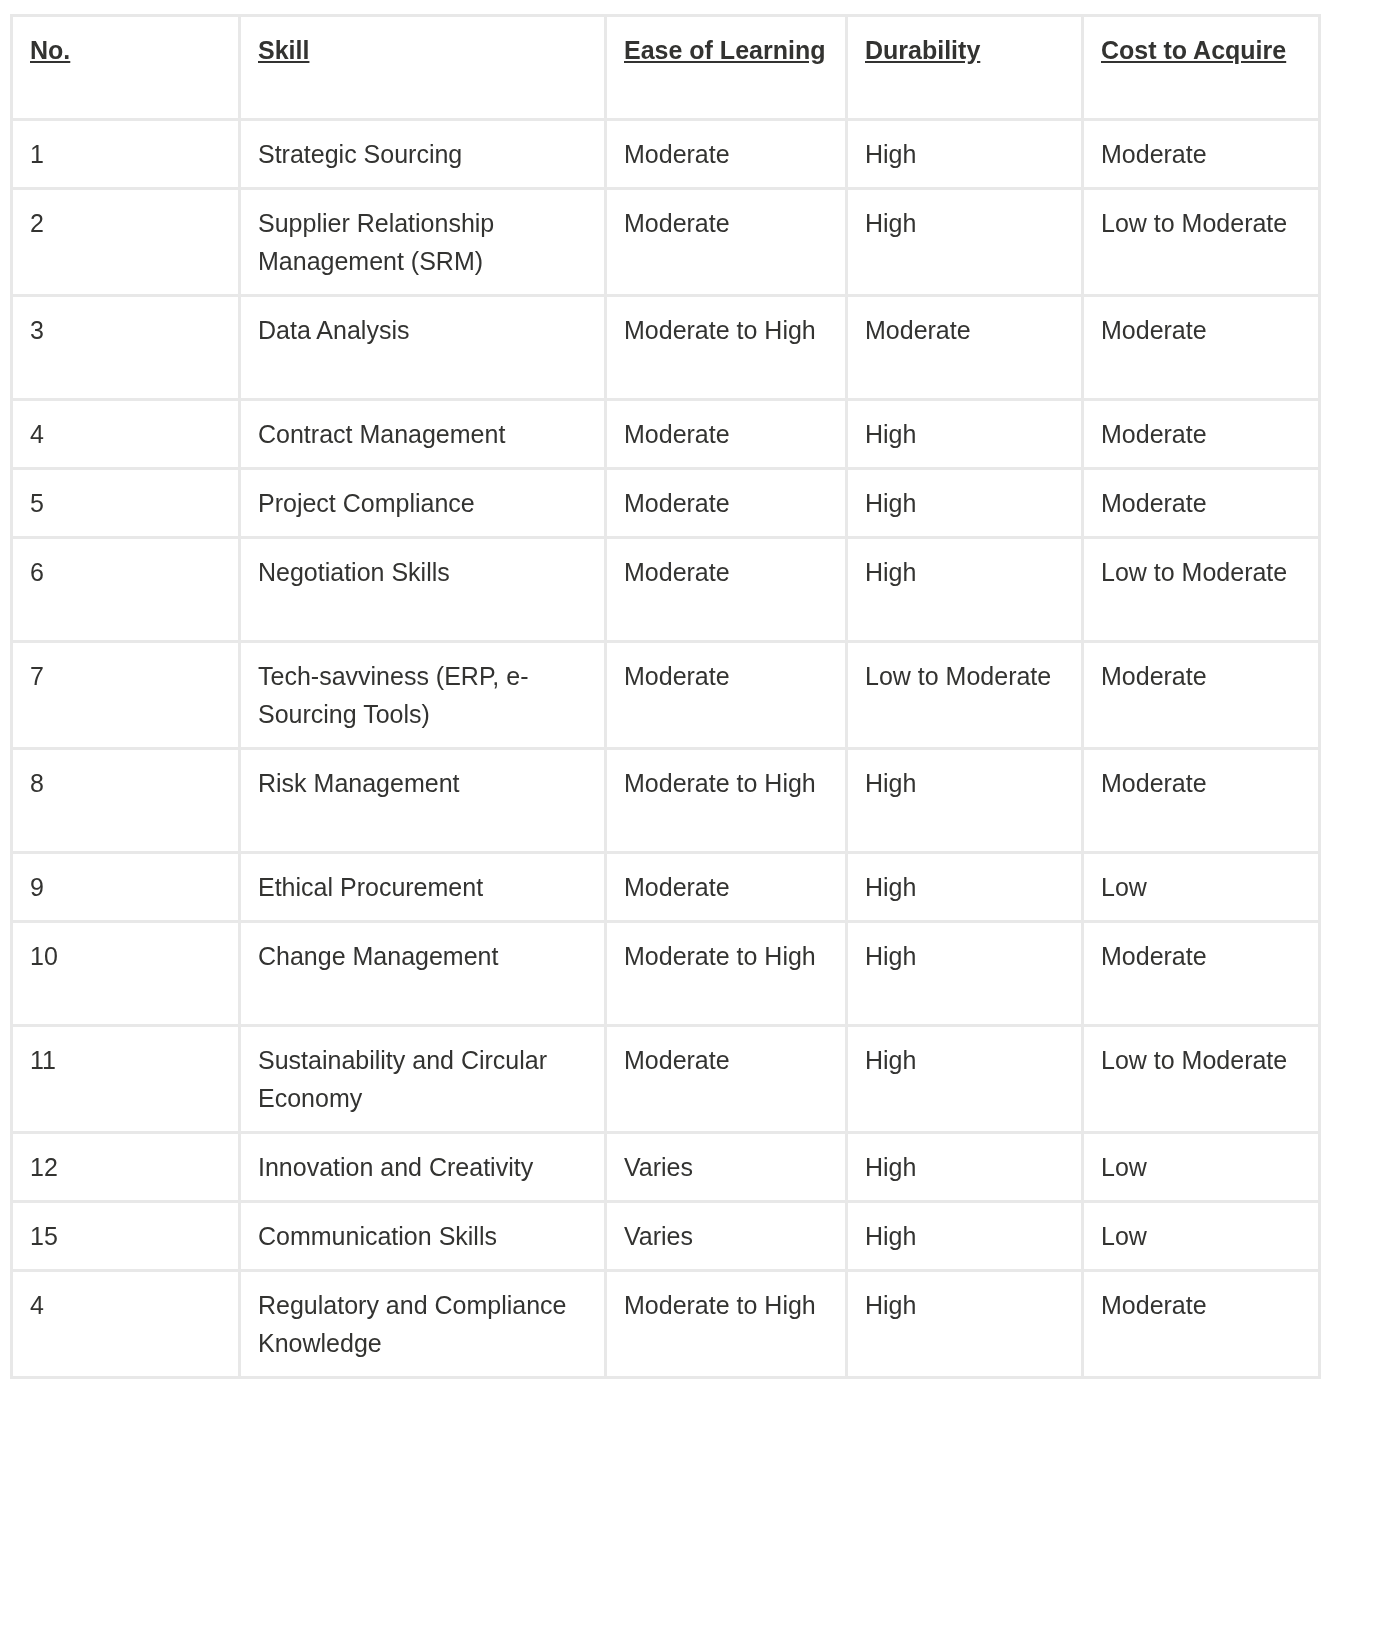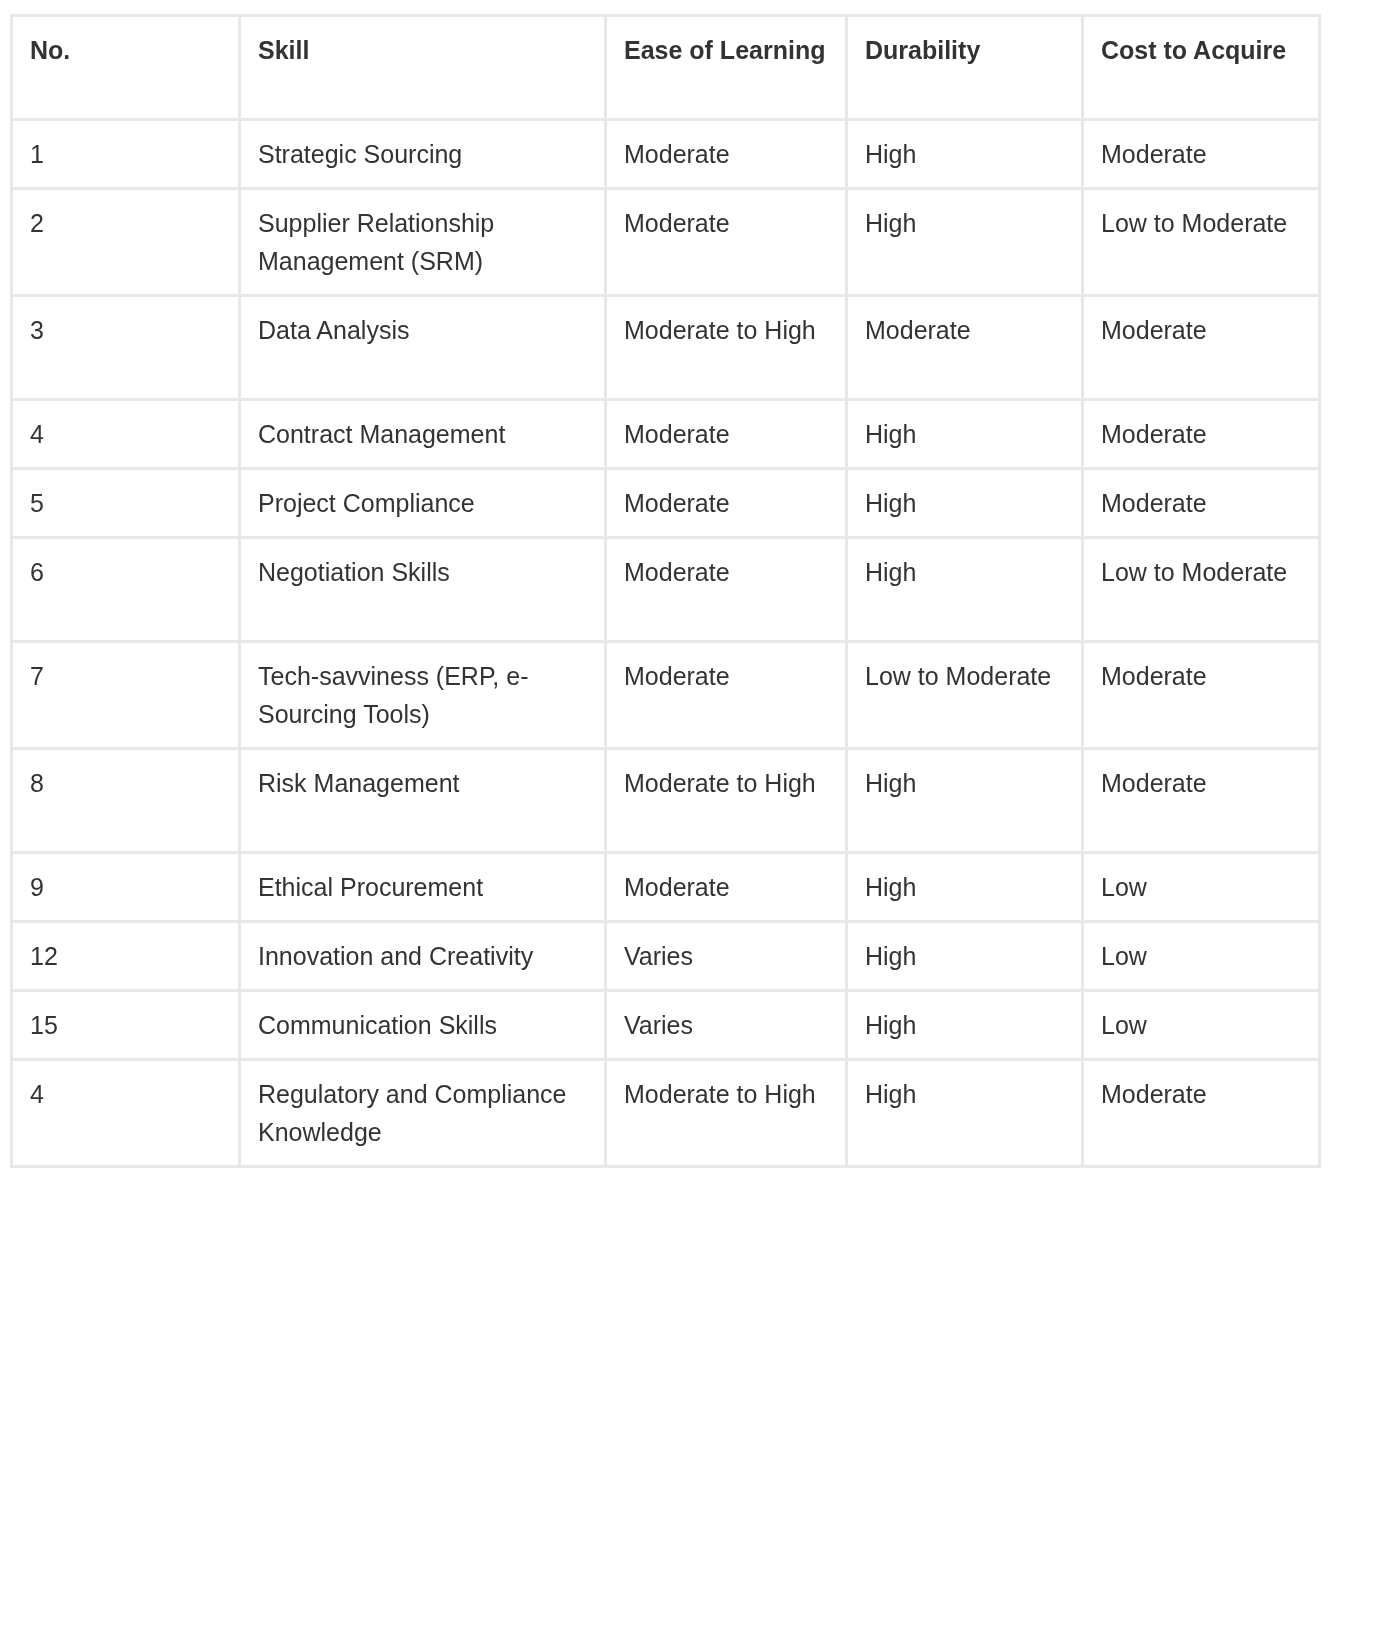--- a/index.html
+++ b/index.html
@@ -12,21 +12,21 @@
       line-height: 38px;
       color: #333331;
       table-layout: fixed;
     }
     th, td {
       border: 3px solid #e8e8e8;
       vertical-align: top;
       text-align: left;
       padding: 14px 17px 14px 17px;
     }
-    th { font-weight: bold; padding-top: 14px; padding-bottom: 14px; }
+    th { font-weight: bold; padding-top: 14px; padding-bottom: 14px; text-decoration: underline; }
     thead tr { height: 104px; }
     tbody tr.one { height: 66px; }
     tbody tr.two { height: 104px; }
     col.c0 { width: 228px; }
     col.c1 { width: 366px; }
     col.c2 { width: 241px; }
     col.c3 { width: 236px; }
     col.c4 { width: 237px; }
   </style>
 </head>
@@ -107,20 +107,34 @@
         <td>High</td>
         <td>Moderate</td>
       </tr>
       <tr class="one">
         <td>9</td>
         <td>Ethical Procurement</td>
         <td>Moderate</td>
         <td>High</td>
         <td>Low</td>
       </tr>
+      <tr class="two">
+        <td>10</td>
+        <td>Change Management</td>
+        <td>Moderate to High</td>
+        <td>High</td>
+        <td>Moderate</td>
+      </tr>
+      <tr class="two">
+        <td>11</td>
+        <td>Sustainability and Circular Economy</td>
+        <td>Moderate</td>
+        <td>High</td>
+        <td>Low to Moderate</td>
+      </tr>
       <tr class="one">
         <td>12</td>
         <td>Innovation and Creativity</td>
         <td>Varies</td>
         <td>High</td>
         <td>Low</td>
       </tr>
       <tr class="one">
         <td>15</td>
         <td>Communication Skills</td>

